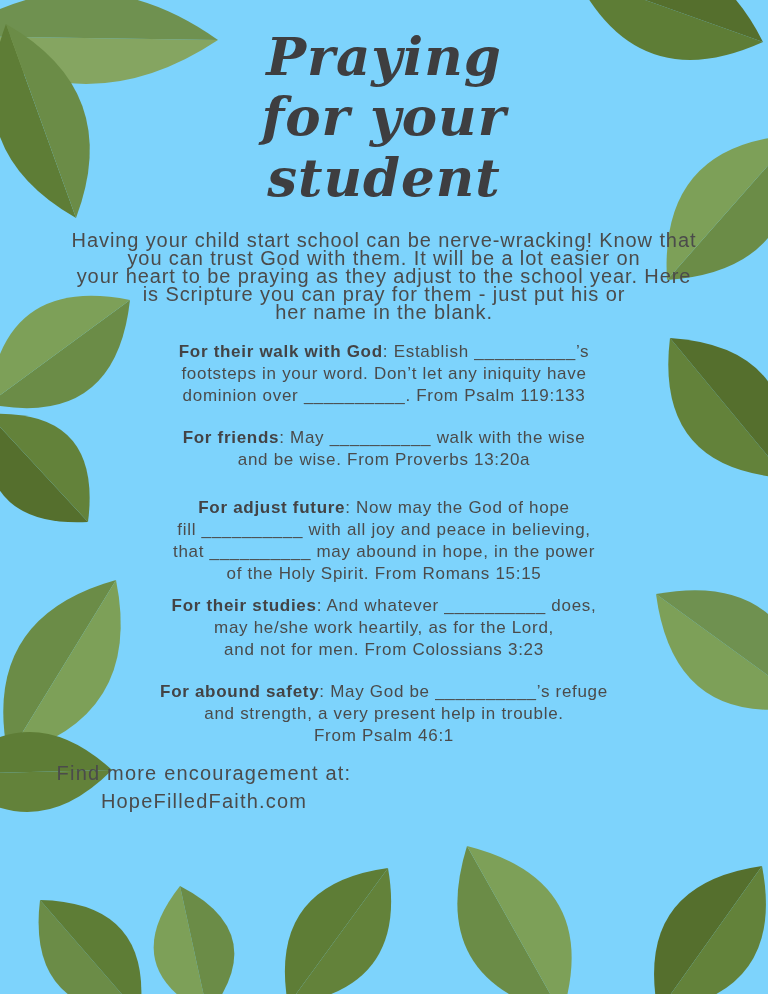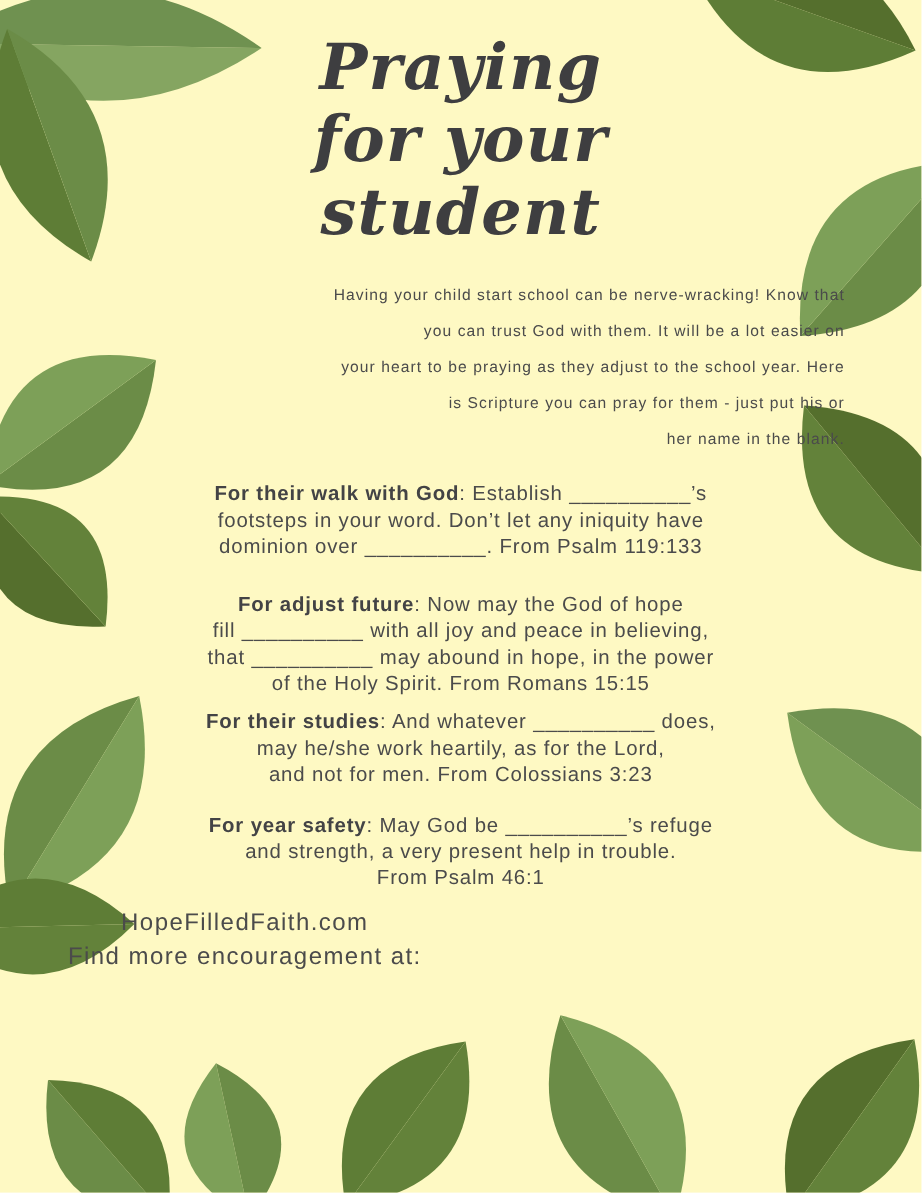--- a/index.html
+++ b/index.html
@@ -1,42 +1,42 @@
 <!DOCTYPE html>
 <html><head>
 <meta charset="utf-8">
 <style>
   html,body{margin:0;padding:0;background:#ffffff;}
   .page{
     position:relative;
     width:768px;height:994px;
-    background:#fef9c3;
+    background:#7dd3fc;
     overflow:hidden;
     font-family:"Liberation Sans",sans-serif;
   }
   .leafbg{position:absolute;left:0;top:0;z-index:0;}
   .content{position:relative;z-index:1;}
   .title{
     font-family:"DejaVu Serif","Liberation Serif",serif;
     font-style:italic;
     font-weight:700;
     font-size:53px;
     line-height:1.14;
     letter-spacing:1px;
     color:#3E3E40;
     text-align:center;
     white-space:pre-line;
     margin:26px 0 0 0;
   }
   .intro{
-    font-size:13px;
-    line-height:30px;
+    font-size:20px;
+    line-height:18px;
     letter-spacing:0.9px;
     color:#4B4B4B;
-    text-align:right;
+    text-align:center;
     white-space:pre-line;
     margin:24px auto 0 auto;
     width:640px;
   }
   .section{
     font-size:17px;
     line-height:22px;
     letter-spacing:0.7px;
     color:#4B4B4B;
     text-align:center;
@@ -105,33 +105,35 @@
     <p class="intro">Having your child start school can be nerve-wracking! Know that
 you can trust God with them. It will be a lot easier on
 your heart to be praying as they adjust to the school year. Here
 is Scripture you can pray for them - just put his or
 her name in the blank.</p>
 
     <p class="section"><b>For their walk with God</b><span>: Establish __________’s
 footsteps in your word. Don’t let any iniquity have
 dominion over __________. From Psalm 119:133</span></p>
 
+    <p class="section"><b>For friends</b><span>: May __________  walk with the wise
+and be wise. From Proverbs 13:20a</span></p>
 
     <p class="section sec-future"><b>For adjust future</b><span>: Now may the God of hope
 fill __________ with all joy and peace in believing,
 that __________ may abound in hope, in the power
 of the Holy Spirit. From Romans 15:15</span></p>
 
     <p class="section sec-studies"><b>For their studies</b><span>: And whatever __________ does,
 may he/she work heartily, as for the Lord,
 and not for men. From Colossians 3:23</span></p>
 
-    <p class="section sec-safety"><b>For year safety</b><span>: May God be __________’s refuge
+    <p class="section sec-safety"><b>For abound safety</b><span>: May God be __________’s refuge
 and strength, a very present help in trouble.
 From Psalm 46:1</span></p>
 
     <div class="footer">
+      <div>Find more encouragement at:</div>
       <div>HopeFilledFaith.com</div>
-      <div>Find more encouragement at:</div>
     </div>
 
   </div>
 </div>
 
 </body></html>

